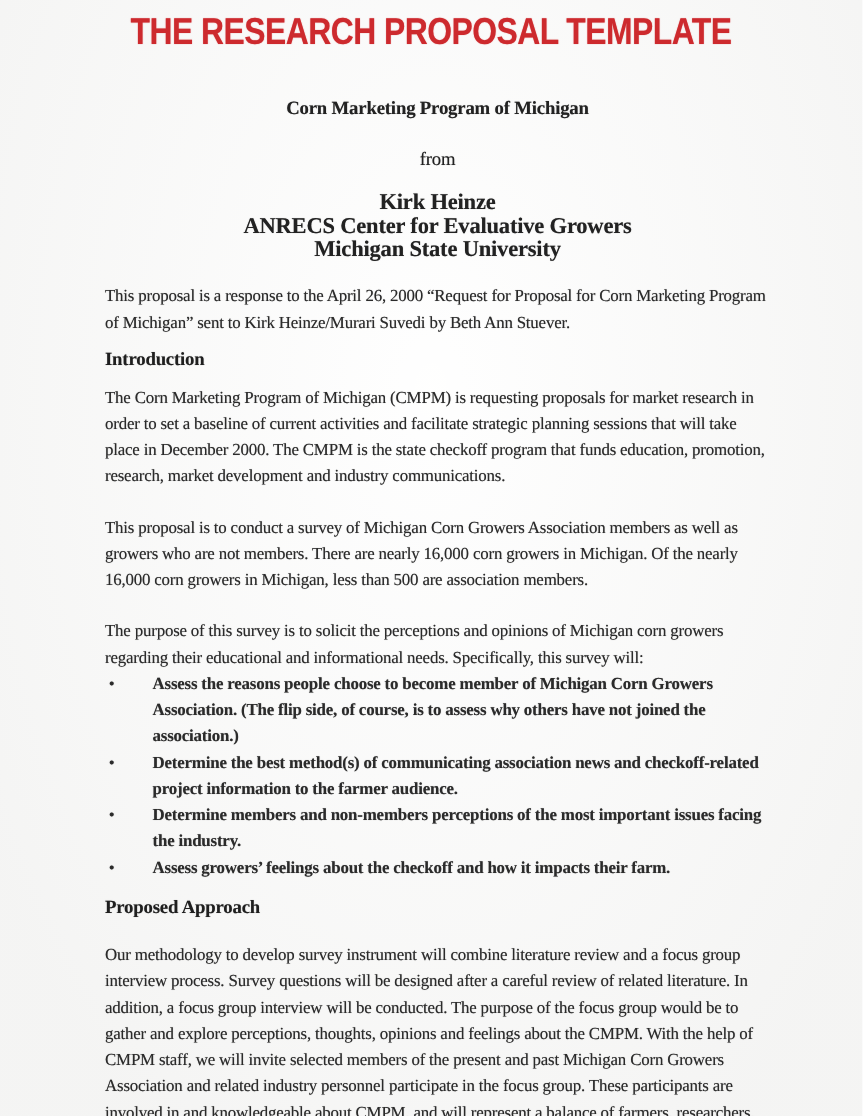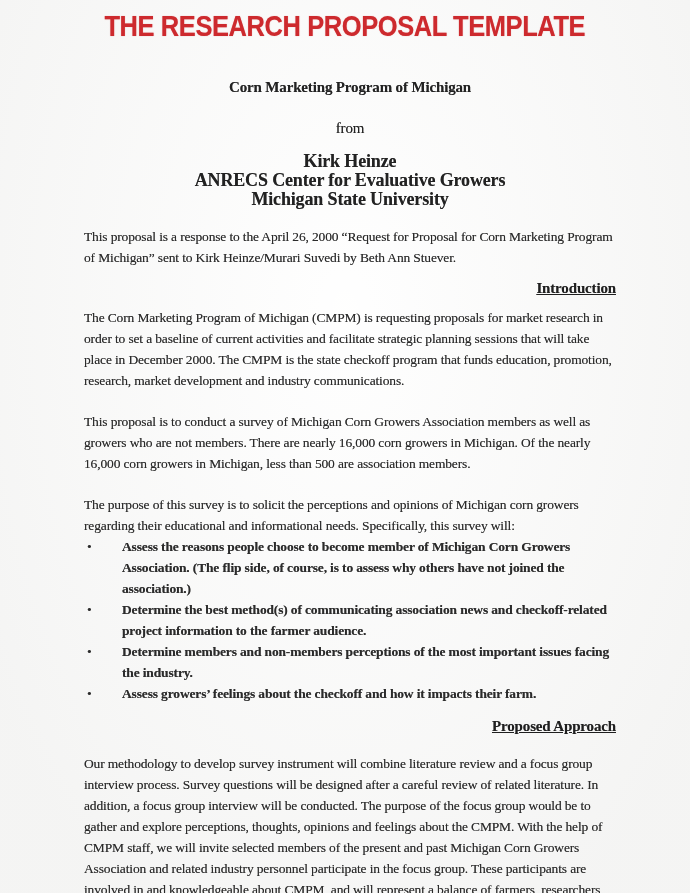--- a/index.html
+++ b/index.html
@@ -59,27 +59,26 @@
     margin-top: 16px;
     text-align: center;
     font-weight: 700;
     font-size: 18px;
     line-height: 19px;
     color: #222;
   }
   .para { margin-top: 20px; margin-bottom: 0; }
   .intro-note { margin-top: 13px; }
   .section-heading {
-    text-align: right;
+    text-align: left;
     font-weight: 700;
     font-size: 15px;
     line-height: 17px;
     color: #1f1f1f;
     margin: 12px 0 10px 0;
-    text-decoration: underline;
   }
   .section-heading.approach { margin: 14px 0 18px 0; }
   .bullet-list { margin-top: 0; }
   .bullet-item { display: flex; }
   .bullet-marker {
     flex: 0 0 38px;
     padding-left: 3px;
   }
   .bullet-text { flex: 1 1 auto; font-weight: bold; }
 </style>

